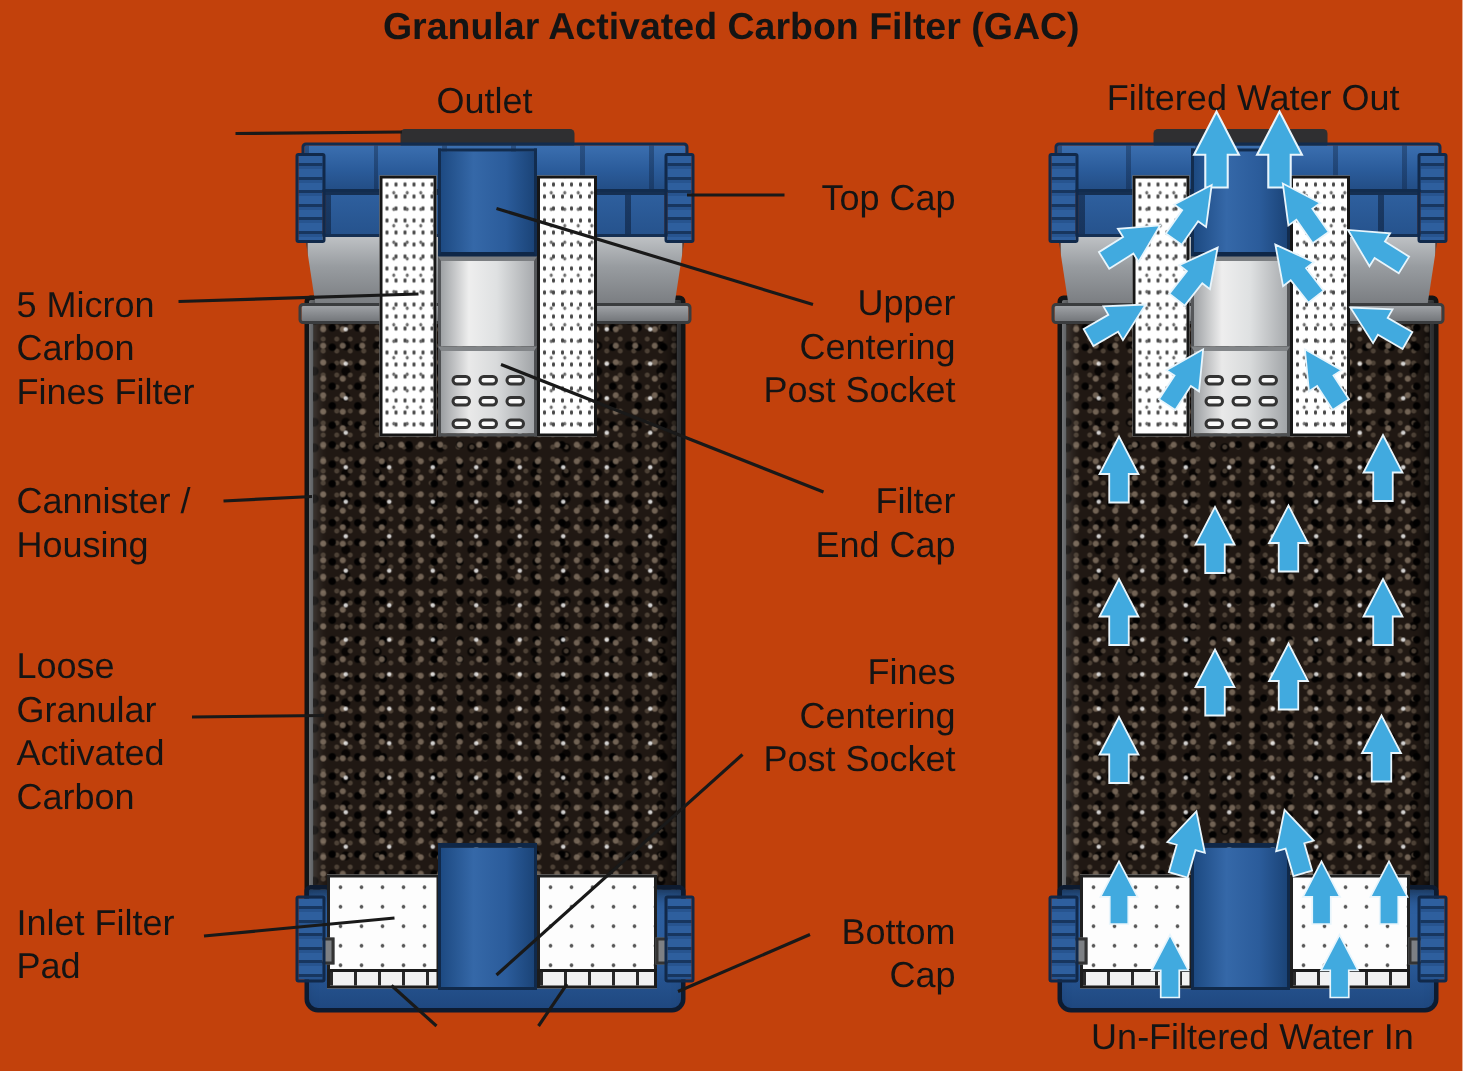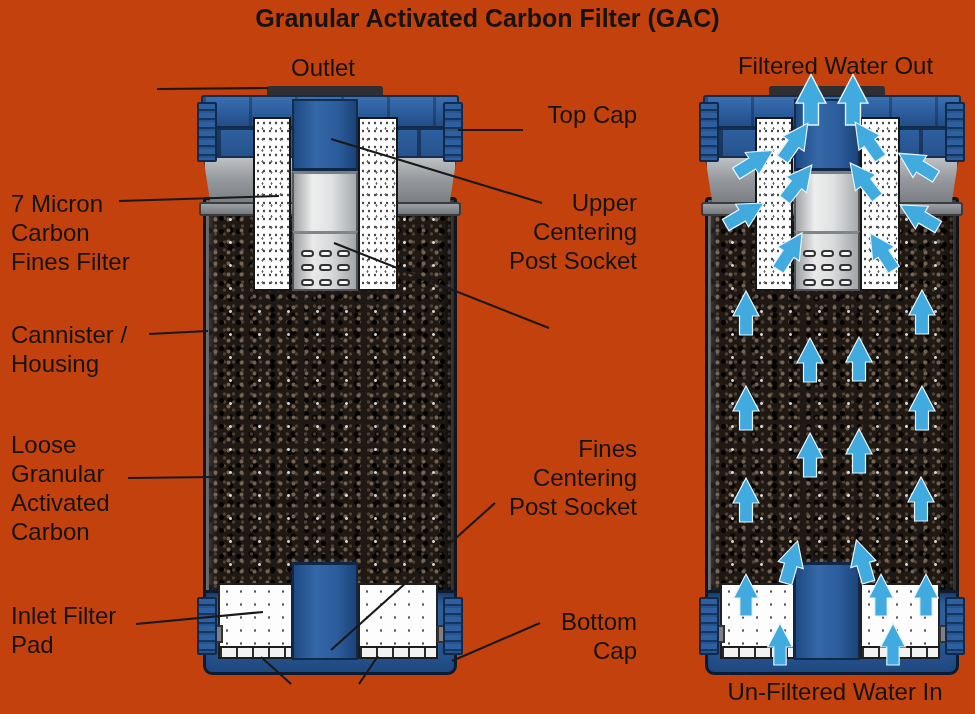--- a/index.html
+++ b/index.html
@@ -92,36 +92,38 @@
   #arrows{z-index:25;overflow:visible;}
 </style>
 </head>
 <body>
 
 <div id="canvas">
 
   <div id="title">Granular Activated Carbon Filter (GAC)</div>
 
   <div class="lbl center" style="left:273px;top:53px;width:100px;">Outlet</div>
-  <div class="lbl" style="left:11px;top:189px;">7 Micron
+  <div class="lbl" style="left:11px;top:189px;">5 Micron
 Carbon
 Fines Filter</div>
   <div class="lbl" style="left:11px;top:320px;">Cannister /
 Housing</div>
   <div class="lbl" style="left:11px;top:430px;">Loose
 Granular
 Activated
 Carbon</div>
   <div class="lbl" style="left:11px;top:601px;">Inlet Filter
 Pad</div>
 
-  <div class="lbl right" style="left:487px;top:100px;width:150px;">Top Cap</div>
+  <div class="lbl right" style="left:487px;top:118px;width:150px;">Top Cap</div>
   <div class="lbl right" style="left:487px;top:188px;width:150px;">Upper
 Centering
 Post Socket</div>
+  <div class="lbl right" style="left:487px;top:320px;width:150px;">Filter
+End Cap</div>
   <div class="lbl right" style="left:487px;top:434px;width:150px;">Fines
 Centering
 Post Socket</div>
   <div class="lbl right" style="left:487px;top:607px;width:150px;">Bottom
 Cap</div>
 
   <div class="lbl center" style="left:708px;top:51px;width:255px;">Filtered Water Out</div>
   <div class="lbl center" style="left:705px;top:677px;width:260px;">Un-Filtered Water In</div>
 
   <div class="diagram" id="leftDiagram" style="left:197px;top:85px;">

